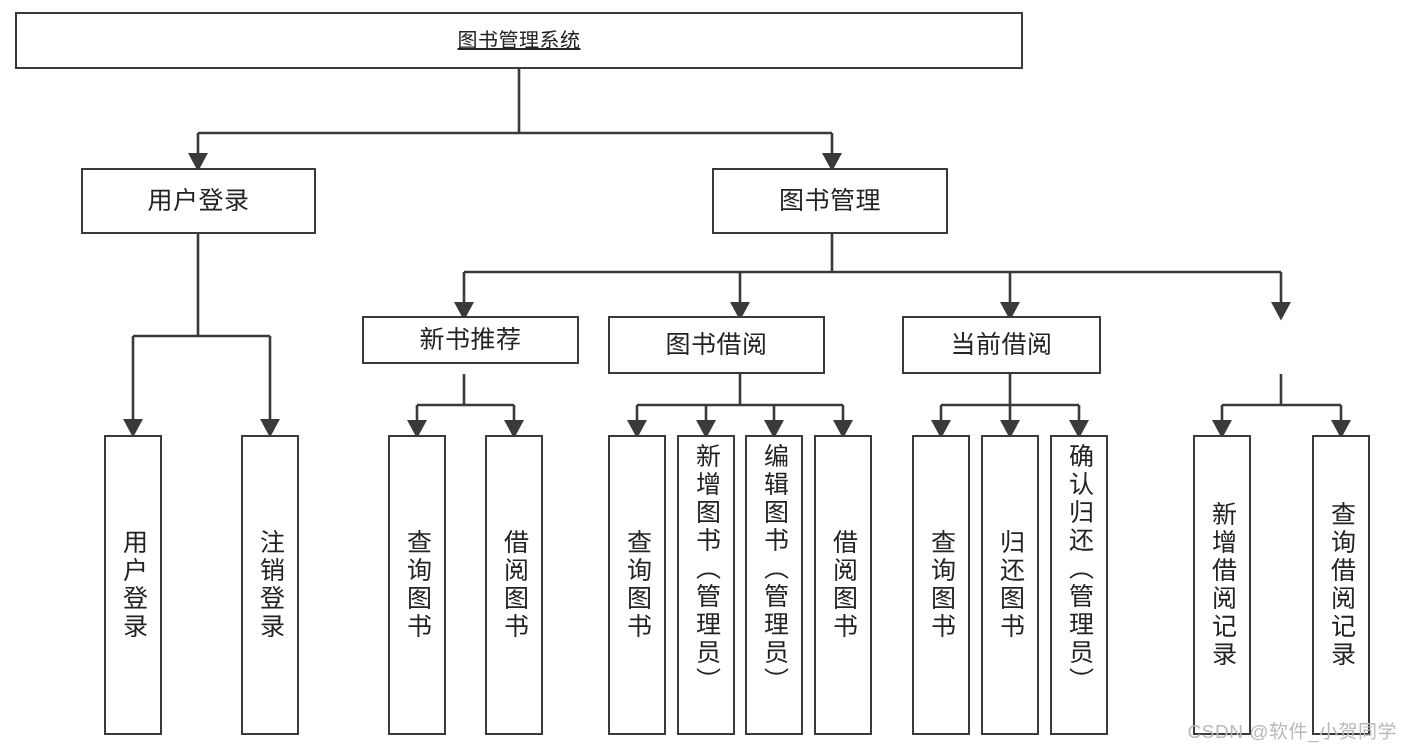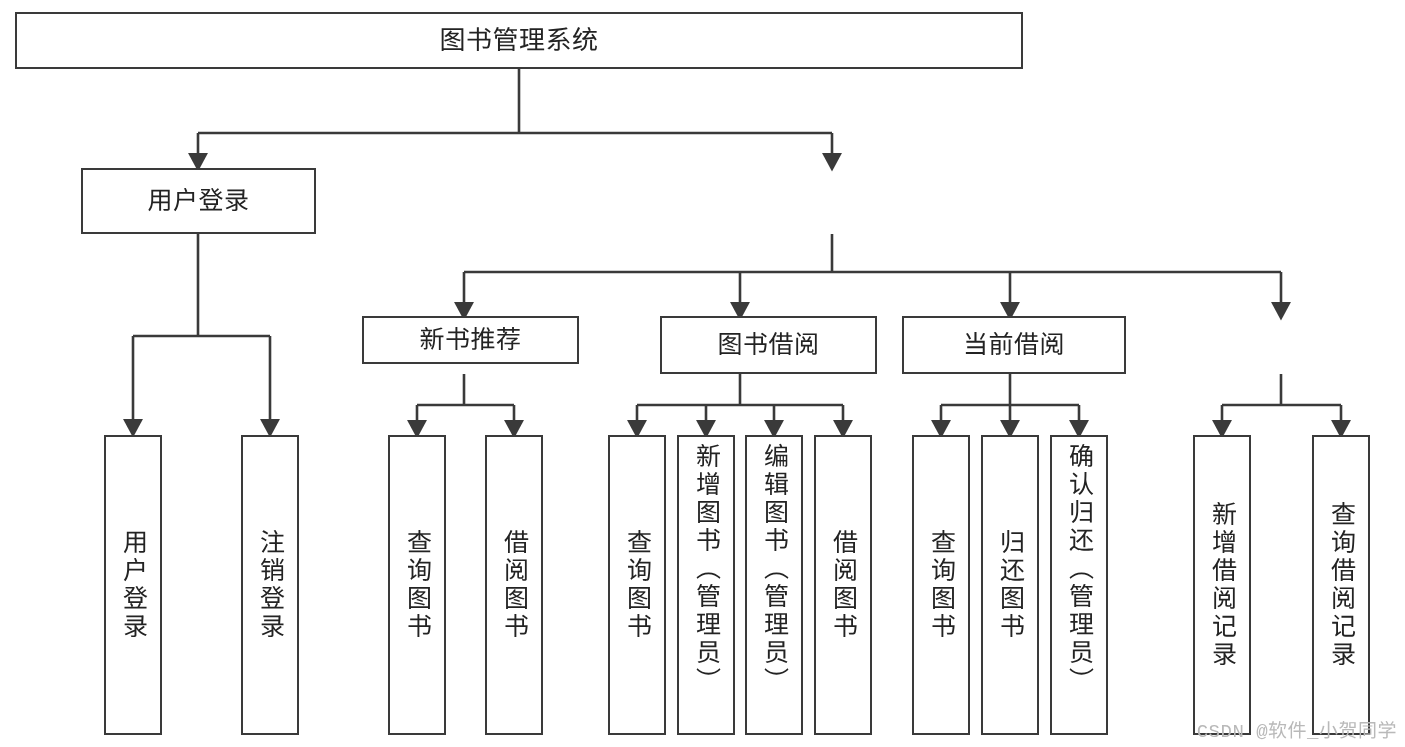--- a/index.html
+++ b/index.html
@@ -44,21 +44,22 @@
     color: #232323;
     white-space: pre;
   }
   
   .node.horiz .node-label {
     writing-mode: horizontal-tb;
     font-size: 25px;
     letter-spacing: 0.5px;
   }
   .node.root .node-label {
-    font-size: 26px;
+    font-size: 20px;
+    text-decoration: underline;
   }
   
   .node.vert {
     align-items: flex-start;
     justify-content: center;
     padding-top: 0px;
   }
   .node.vert .node-label {
     writing-mode: vertical-rl;
     text-orientation: upright;
@@ -76,21 +77,21 @@
   
   #watermark {
     position: absolute;
     right: 8px;
     bottom: 4px;
     font-size: 19px;
     color: #b9b9b9;
     letter-spacing: 0.5px;
     z-index: 6;
     white-space: nowrap;
-    font-family: Liberation Mono, monospace;
+    font-family: Liberation Sans, sans-serif;
   }
 </style>
 </head>
 <body>
 
 <div id="diagram-root">
 
   <svg id="diagram-svg" viewBox="0 0 1405 747" xmlns="http://www.w3.org/2000/svg">
     <defs>
       <marker id="arrowhead" markerWidth="9" markerHeight="9" refX="3.2" refY="4.5" orient="auto" markerUnits="strokeWidth">
@@ -142,28 +143,31 @@
     </g>
   </svg>
 
   <div class="node horiz root" style="left:15px; top:12px; width:1008px; height:57px;">
     <span class="node-label">图书管理系统</span>
   </div>
 
   <div class="node horiz" style="left:81px; top:168px; width:235px; height:66px;">
     <span class="node-label">用户登录</span>
   </div>
+  <div class="node horiz" style="left:712px; top:168px; width:236px; height:66px;">
+    <span class="node-label">图书管理</span>
+  </div>
 
   <div class="node horiz" style="left:362px; top:316px; width:217px; height:48px;">
     <span class="node-label">新书推荐</span>
   </div>
-  <div class="node horiz" style="left:660px; top:316px; width:217px; height:58px;">
+  <div class="node horiz" style="left:608px; top:316px; width:217px; height:58px;">
     <span class="node-label">图书借阅</span>
   </div>
-  <div class="node horiz" style="left:902px; top:316px; width:224px; height:58px;">
+  <div class="node horiz" style="left:902px; top:316px; width:199px; height:58px;">
     <span class="node-label">当前借阅</span>
   </div>
 
   <div class="node vert midalign" style="left:104px; top:435px; width:58px; height:300px;">
     <span class="node-label">用户登录</span>
   </div>
   <div class="node vert midalign" style="left:241px; top:435px; width:58px; height:300px;">
     <span class="node-label">注销登录</span>
   </div>
 

